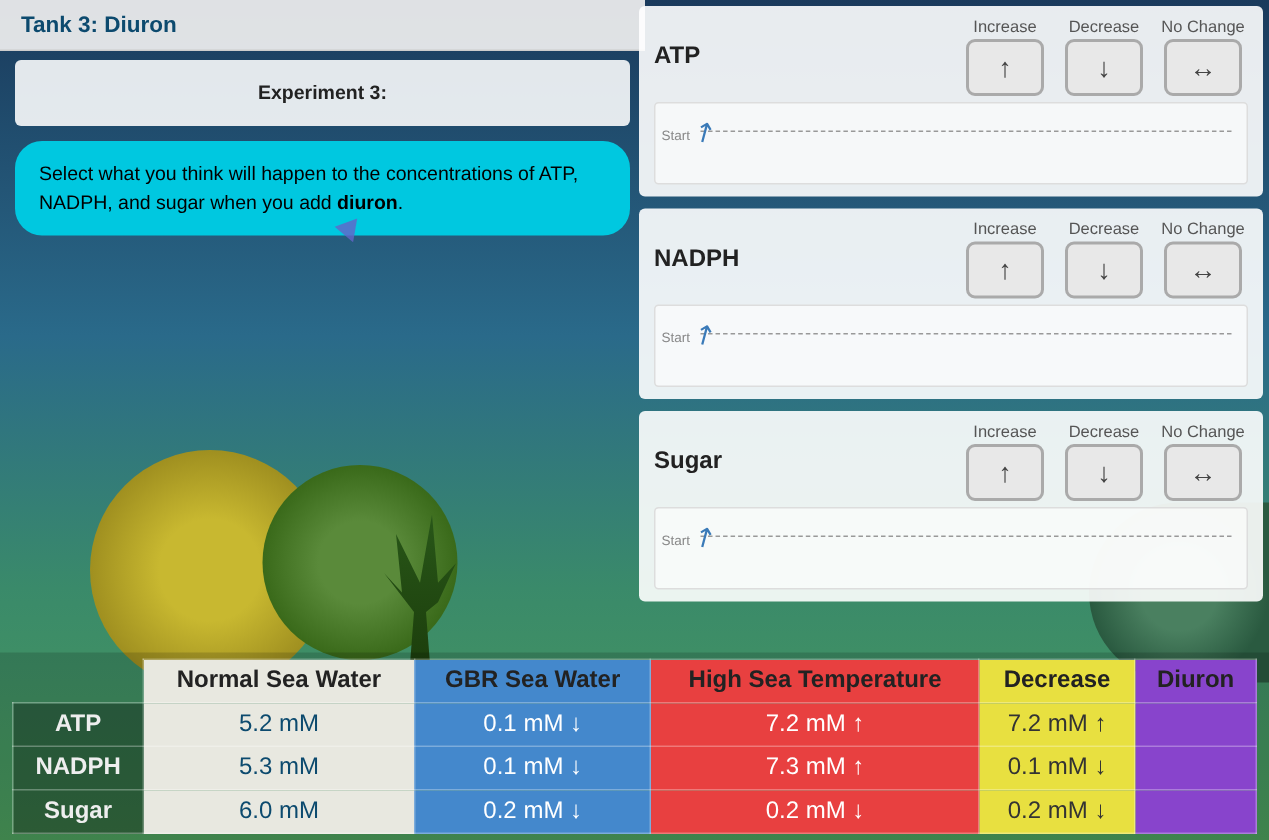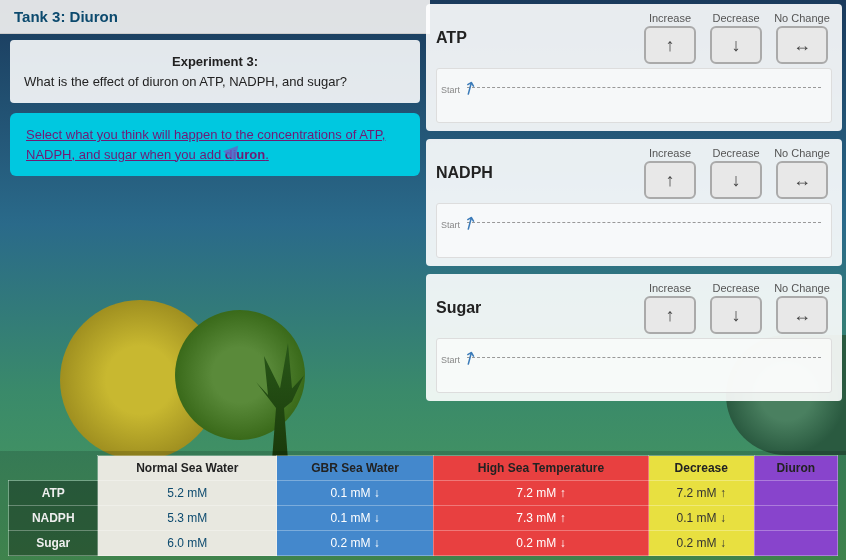--- a/index.html
+++ b/index.html
@@ -90,28 +90,27 @@
       line-height: 1.5;
     }
 
     .experiment-box .exp-title {
       font-weight: bold;
       text-align: center;
     }
 
     .instruction-bubble {
       background: #00c8e0;
-      color: #701a75;
+      color: #000000;
       padding: 12px 16px;
       margin: 10px 10px;
-      border-radius: 6px;
+      border-radius: 18px;
       font-size: 13px;
       line-height: 1.5;
       position: relative;
-      text-decoration: underline;
     }
 
     .instruction-bubble strong {
       font-weight: bold;
     }
 
     
     .right-panel {
       position: absolute;
       top: 0;
@@ -212,21 +211,21 @@
       left: 0;
       right: 0;
       z-index: 20;
       padding: 4px 8px 4px 8px;
       background: rgba(0,0,0,0.15);
     }
 
     .data-table {
       width: 100%;
       border-collapse: collapse;
-      font-size: 12px;
+      font-size: 16px;
       border-radius: 12px;
     }
 
     .data-table th, .data-table td {
       padding: 5px 8px;
       text-align: center;
       border: 1px solid rgba(255,255,255,0.3);
     }
 
     .data-table th {
@@ -272,21 +271,20 @@
 <div class="coral-yellow"></div>
 <div class="coral-green-round"></div>
 <div class="coral-plant"></div>
 <div class="coral-right"></div>
 
 <div class="left-panel">
   <div class="tank-title">Tank 3: Diuron</div>
 
   <div class="experiment-box">
     <div class="exp-title">Experiment 3:</div>
-    <div>What is the effect of diuron on ATP, NADPH, and sugar?</div>
   </div>
 
   <div class="instruction-bubble">
     <span>Select what you think will happen to the concentrations of ATP, NADPH, and sugar when you add </span><strong>diuron</strong><span>.</span>
   </div>
 </div>
 
 <div class="cursor"></div>
 
 <div class="right-panel">

